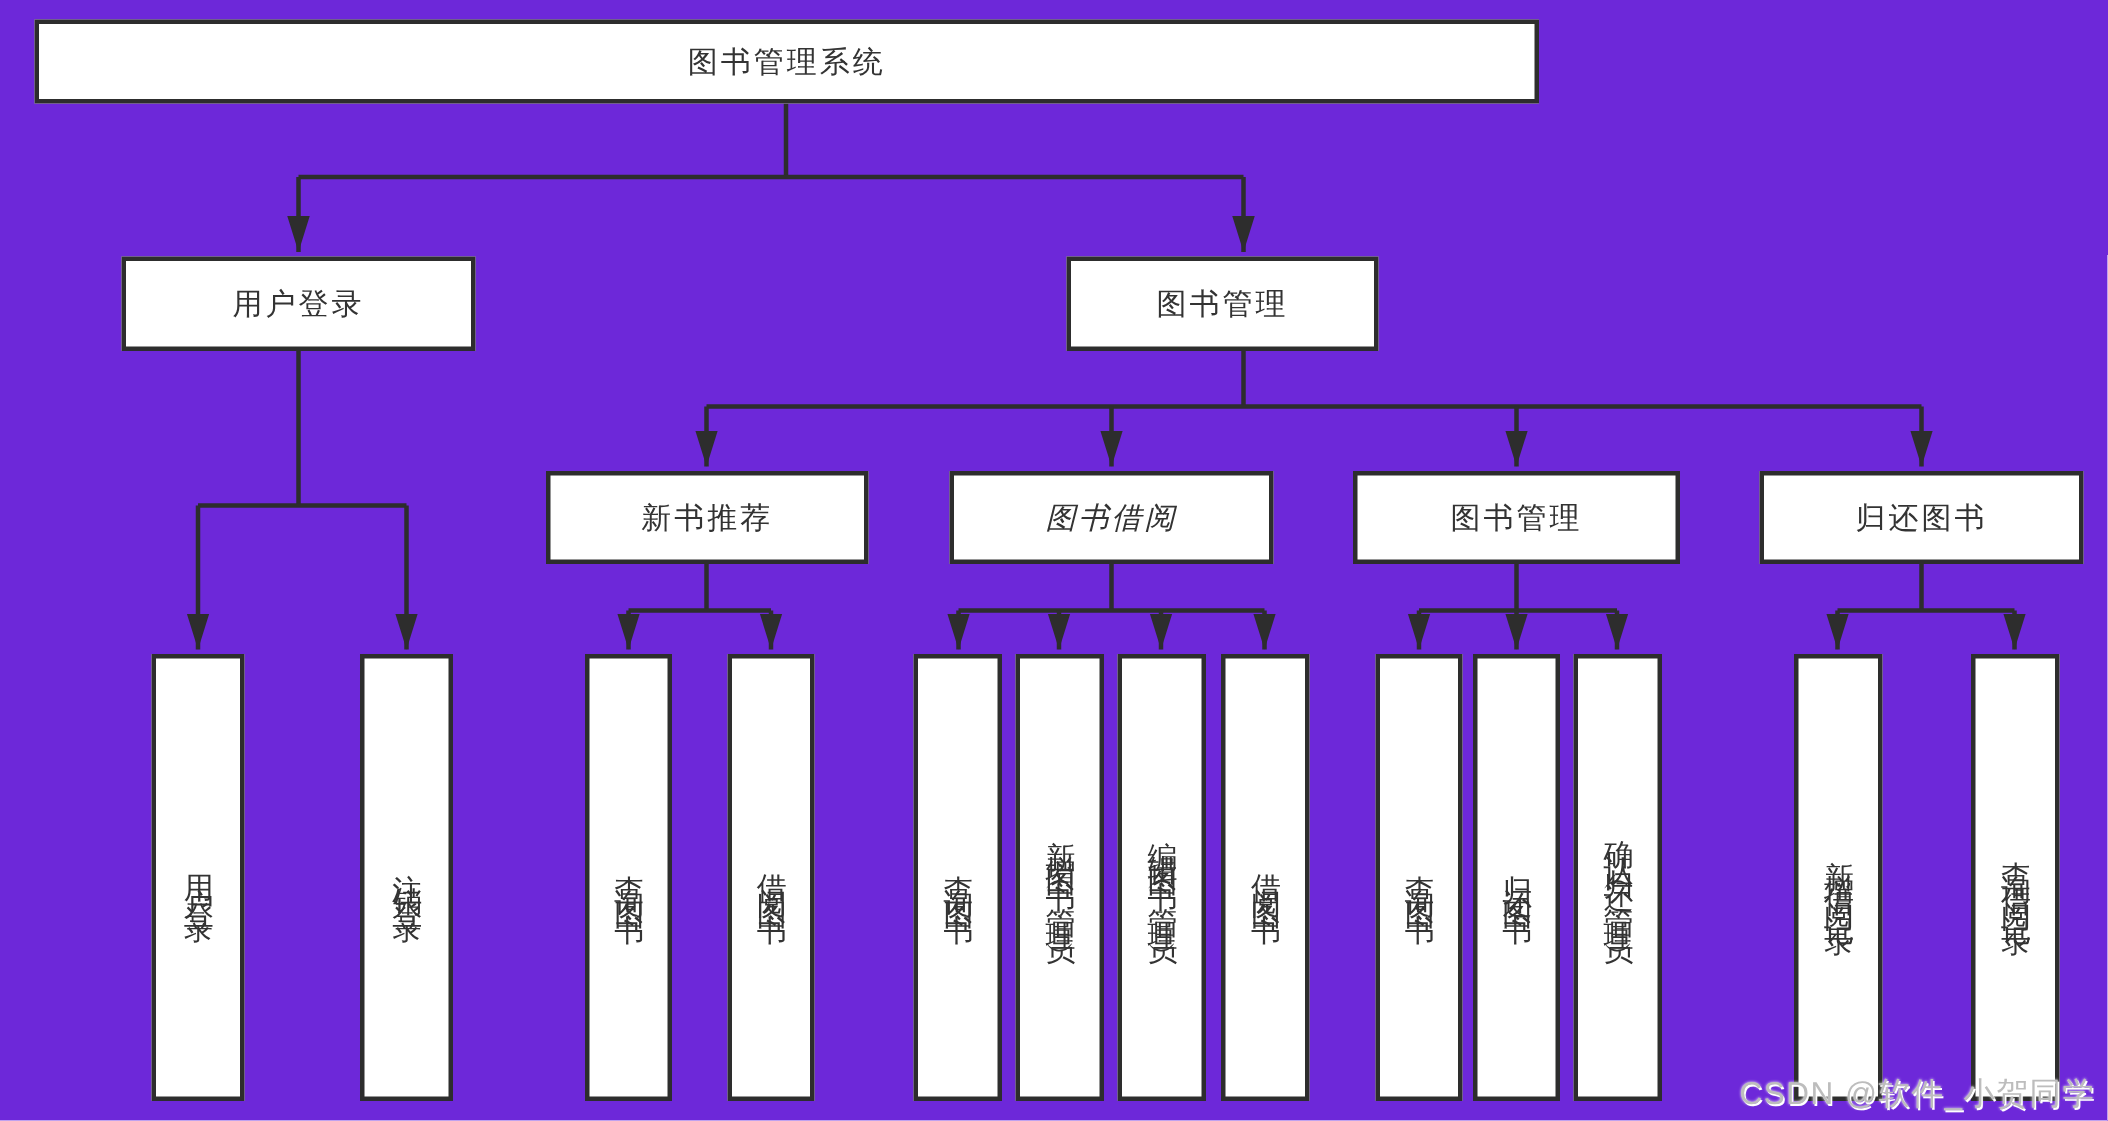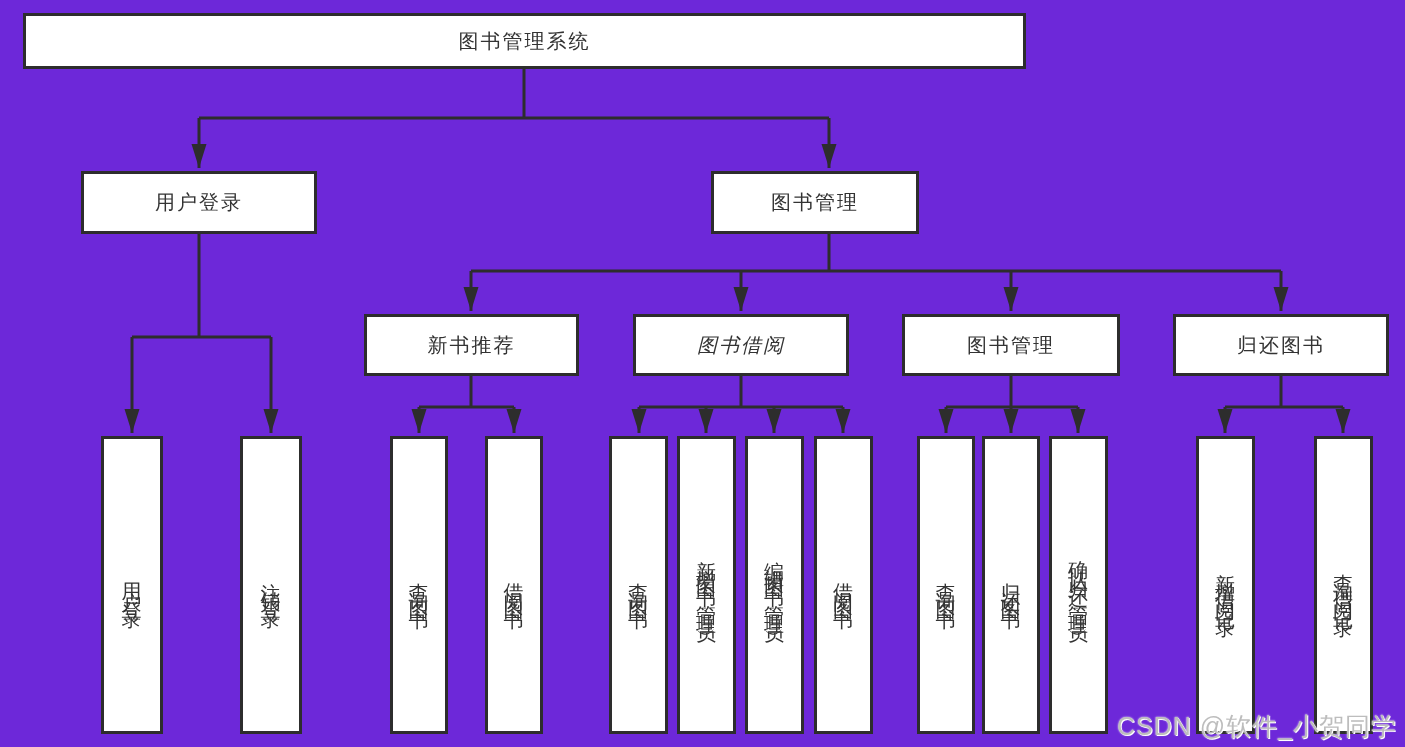--- a/index.html
+++ b/index.html
@@ -69,21 +69,21 @@
   .lf-bb-borrow { left: 814px;  width: 59px; }
   .lf-cb-query  { left: 917px;  width: 58px; }
   .lf-cb-return { left: 982px;  width: 58px; }
   .lf-cb-confirm{ left: 1049px; width: 59px; }
   .lf-br-add    { left: 1196px; width: 59px; }
   .lf-br-query  { left: 1314px; width: 59px; }
   .watermark {
     position: absolute;
     right: 8px;
     bottom: 4px;
-    font-size: 25px;
+    font-size: 21px;
     color: #bdbdbd;
     text-shadow: 0 0 2px #ffffff, 1px 1px 0 #ffffff;
     z-index: 3;
     letter-spacing: 1px;
   }
 </style>
 </head>
 <body>
 
 <div class="canvas">

